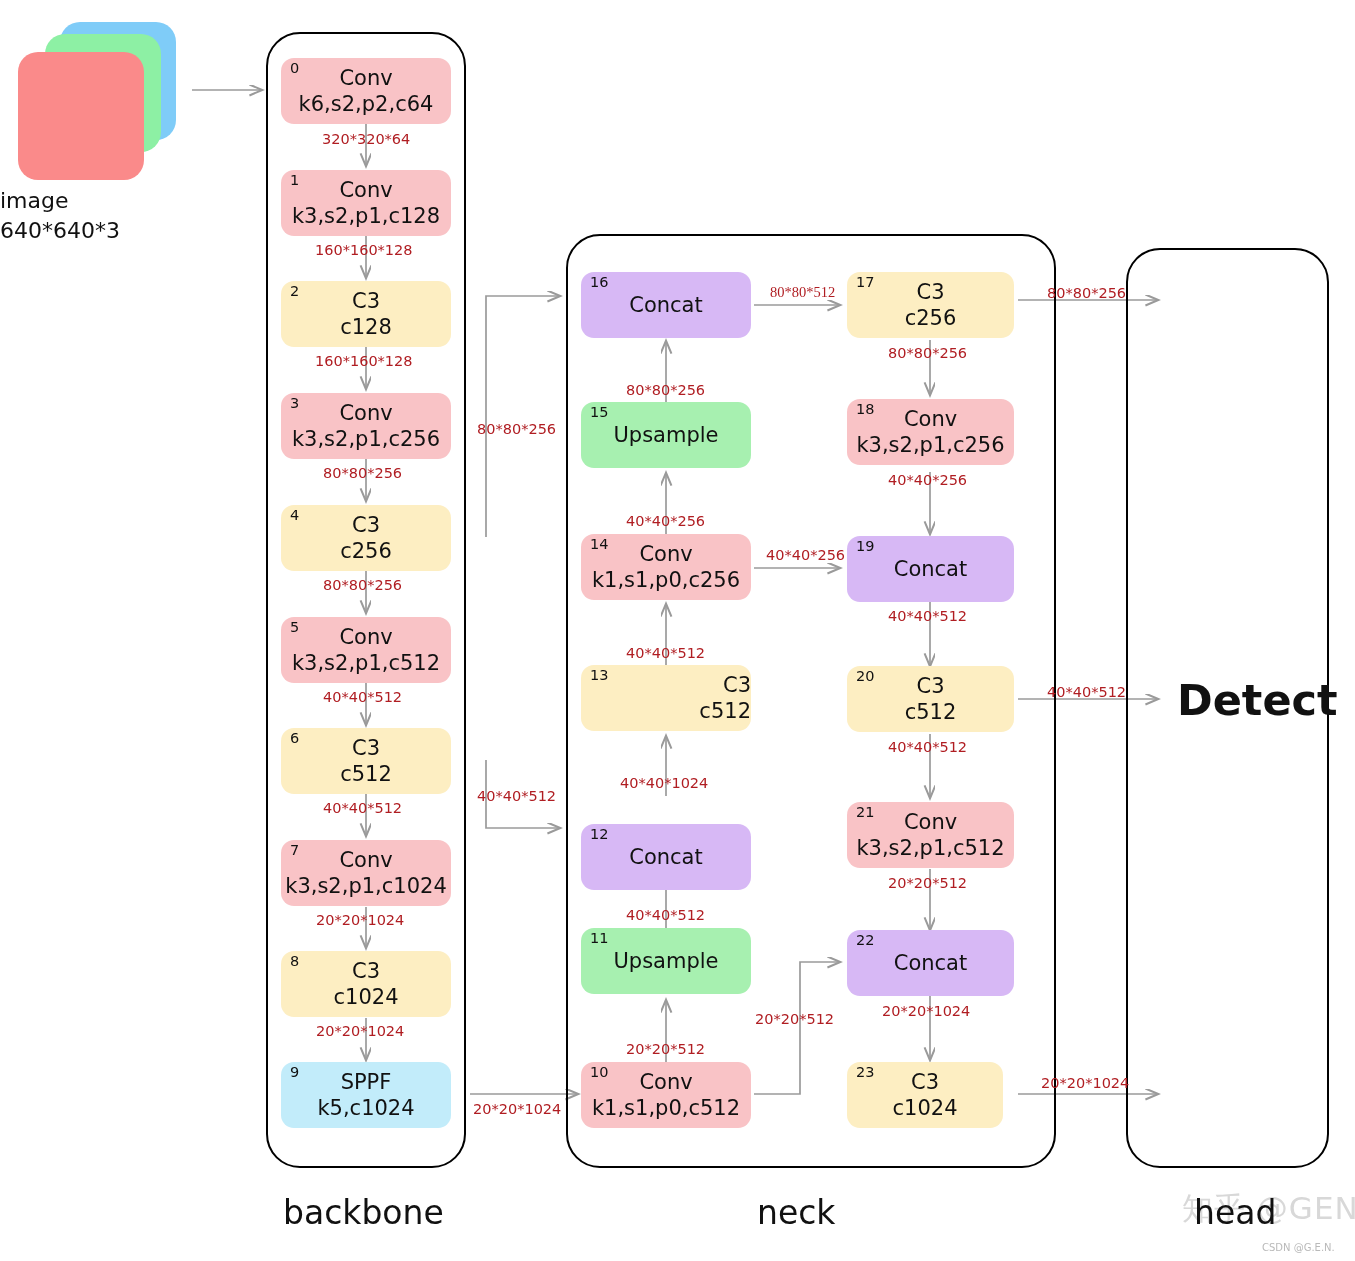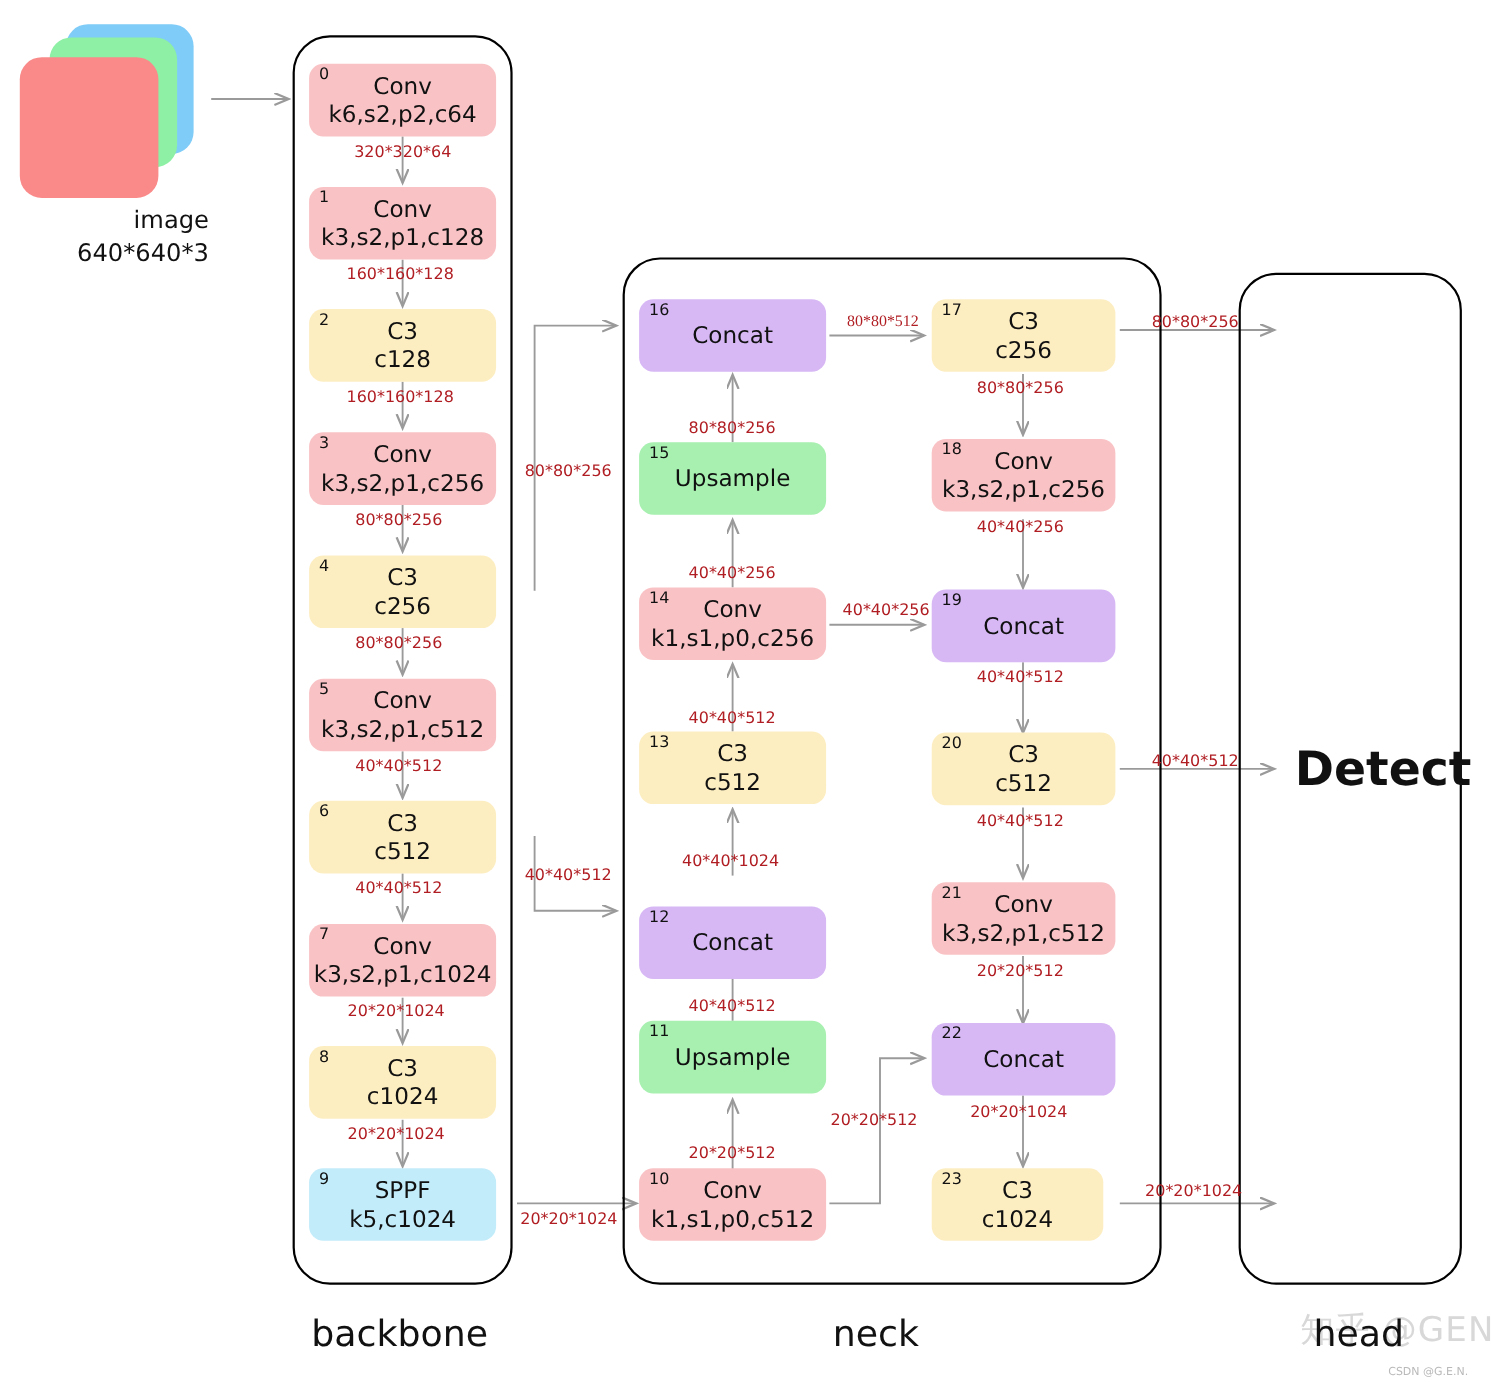--- a/index.html
+++ b/index.html
@@ -69,21 +69,21 @@
   
   #img-stack { position: absolute; left: 12px; top: 22px; width: 170px; height: 160px; }
   #img-stack .sheet { position: absolute; border-radius: 20px; }
   #img-stack .s-blue  { left: 48px; top: 0px;  width: 116px; height: 118px; background: #7fccf8; }
   #img-stack .s-green { left: 33px; top: 12px; width: 116px; height: 118px; background: #8df0a4; }
   #img-stack .s-red   { left: 6px;  top: 30px; width: 126px; height: 128px; background: #fa8a8a; }
   #img-caption {
     position: absolute;
     left: 0px; top: 186px;
     width: 190px;
-    text-align: right;
+    text-align: left;
     font-size: 22px;
     color: #111;
     line-height: 1.38;
   }
 
   
   .bigtext {
     position: absolute;
     font-size: 33px;
     color: #111;
@@ -249,21 +249,21 @@
     <span class="l2">k1,s1,p0,c512</span>
   </div>
   <div class="node c-ups one-line" style="left:581px;top:928px;width:170px;height:66px;">
     <span class="idx">11</span>
     <span class="l1">Upsample</span>
   </div>
   <div class="node c-concat one-line" style="left:581px;top:824px;width:170px;height:66px;">
     <span class="idx">12</span>
     <span class="l1">Concat</span>
   </div>
-  <div class="node c-c3" style="left:581px;top:665px;width:170px;height:66px;">
+  <div class="node c-c3" style="left:581px;top:665px;width:170px;height:66px;align-items:flex-end;">
     <span class="idx">13</span>
     <span class="l1">C3</span>
     <span class="l2">c512</span>
   </div>
   <div class="node c-conv" style="left:581px;top:534px;width:170px;height:66px;">
     <span class="idx">14</span>
     <span class="l1">Conv</span>
     <span class="l2">k1,s1,p0,c256</span>
   </div>
   <div class="node c-ups one-line" style="left:581px;top:402px;width:170px;height:66px;">

